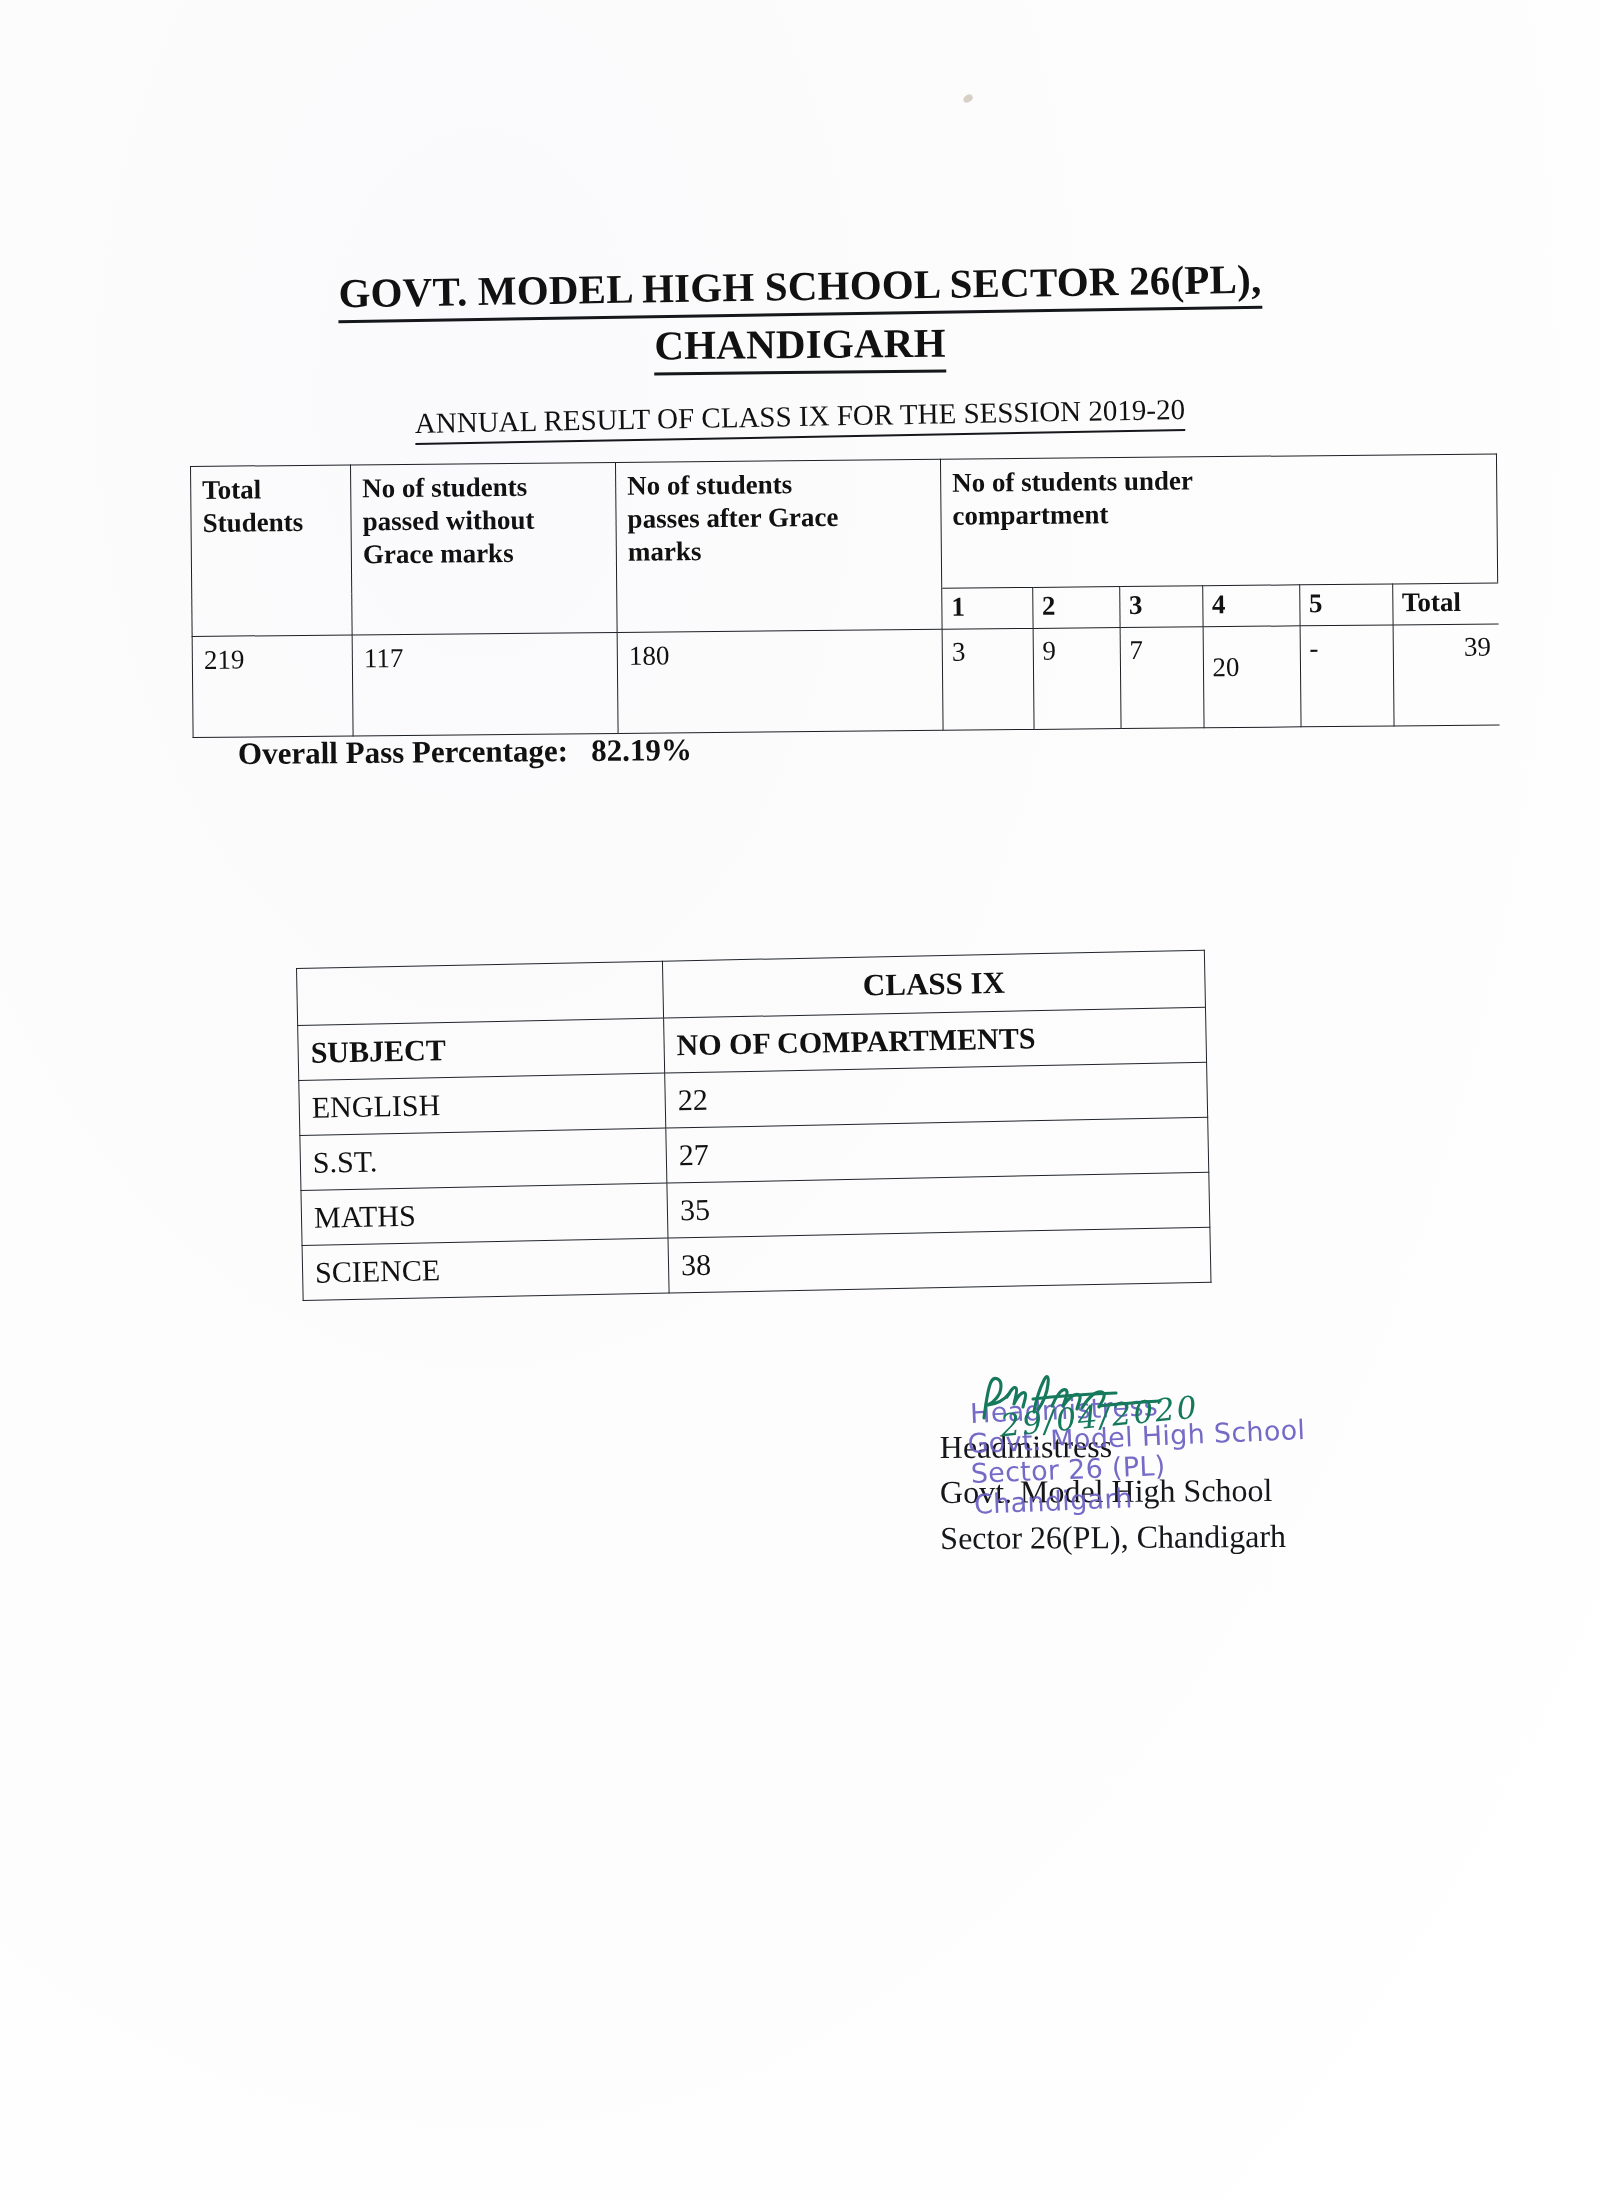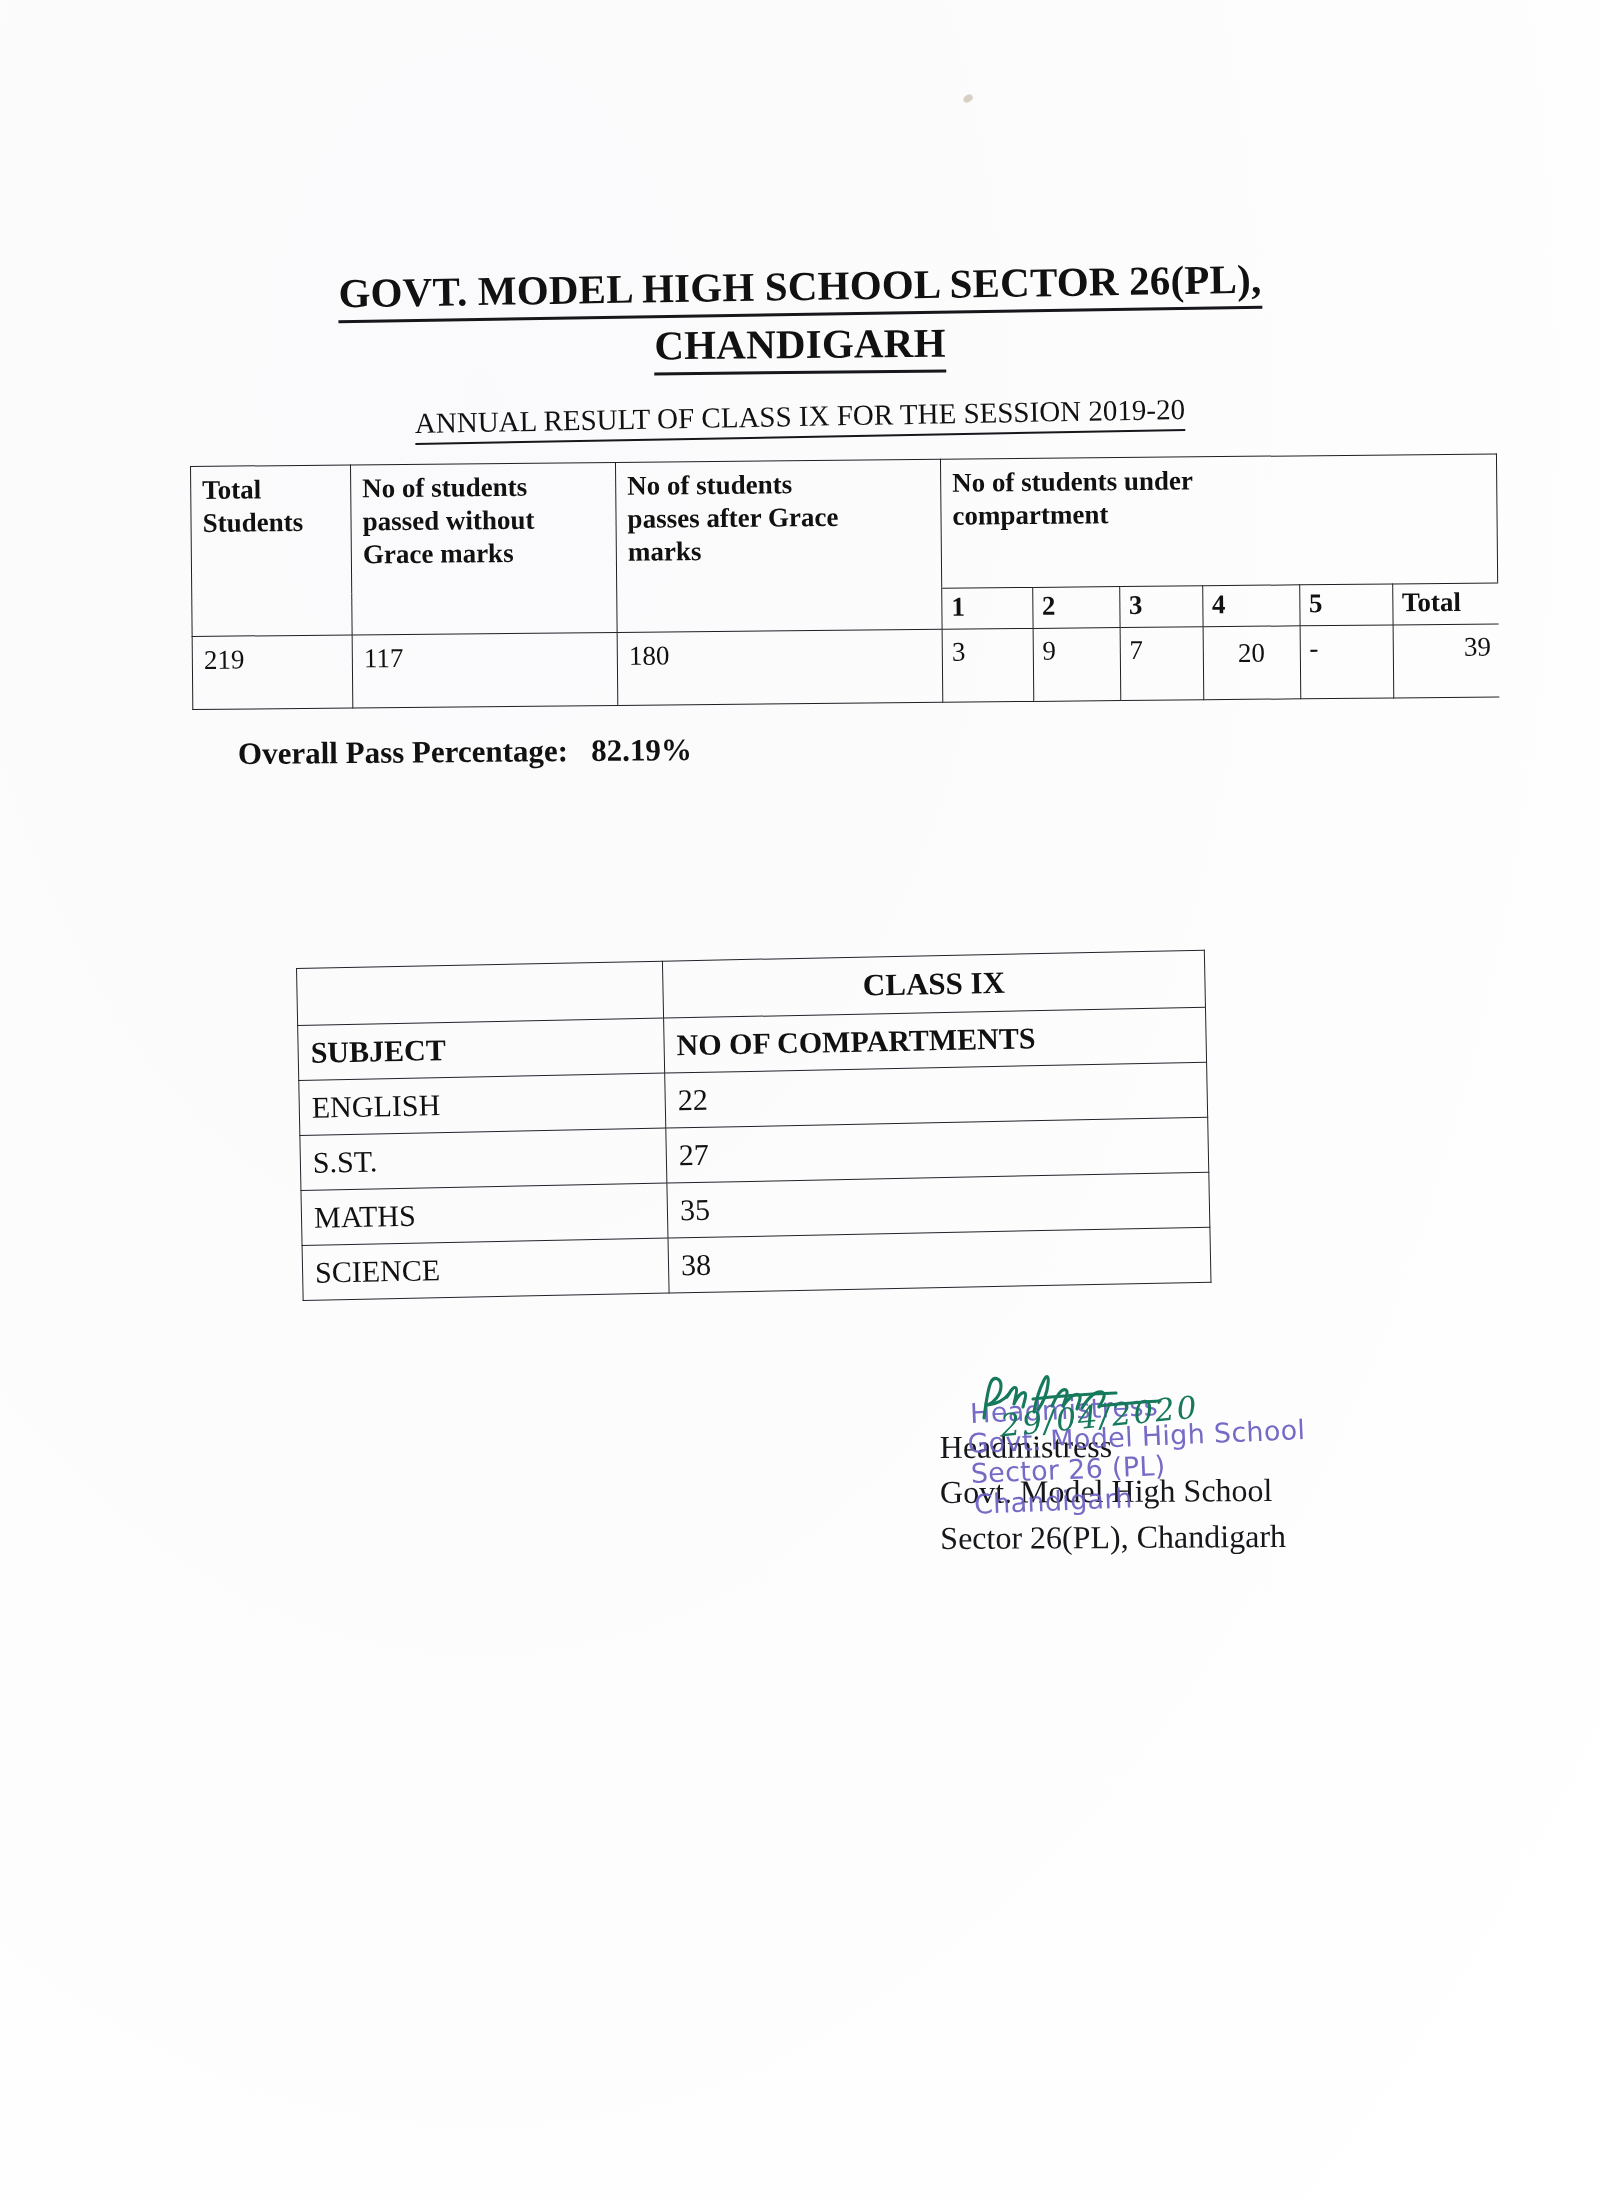--- a/index.html
+++ b/index.html
@@ -280,21 +280,21 @@
                 <col style="width:83px">
               <col style="width:97px">
                 <col style="width:93px">
                 <col style="width:106px">
             </colgroup>
             <tbody>
                 <tr>
               <td style="border:1.6px solid #1d2024; border-left:none; border-top:none; padding:6px 9px; font-size:27px; text-align:left; height:52px; vertical-align:top;">3</td>
               <td style="border:1.6px solid #1d2024; border-top:none; padding:6px 9px; font-size:27px; text-align:left; vertical-align:top;">9</td>
               <td style="border:1.6px solid #1d2024; border-top:none; padding:6px 9px; font-size:27px; text-align:left; vertical-align:top;">7</td>
-              <td style="border:1.6px solid #1d2024; border-top:none; padding:10px 9px; font-size:27px; text-align:center; vertical-align:top;">20</td>
+              <td style="border:1.6px solid #1d2024; border-top:none; padding:24px 9px; font-size:27px; text-align:left; vertical-align:top;">20</td>
               <td style="border:1.6px solid #1d2024; border-top:none; padding:6px 9px; font-size:27px; text-align:left; vertical-align:top;">-</td>
               <td style="border:1.6px solid #1d2024; border-right:none; border-top:none; padding:6px 8px; font-size:27px; text-align:right; vertical-align:top;">39</td>
             </tr>
           </tbody>
             </table>
         </td>
       </tr>
     </tbody>
   </table>
 

